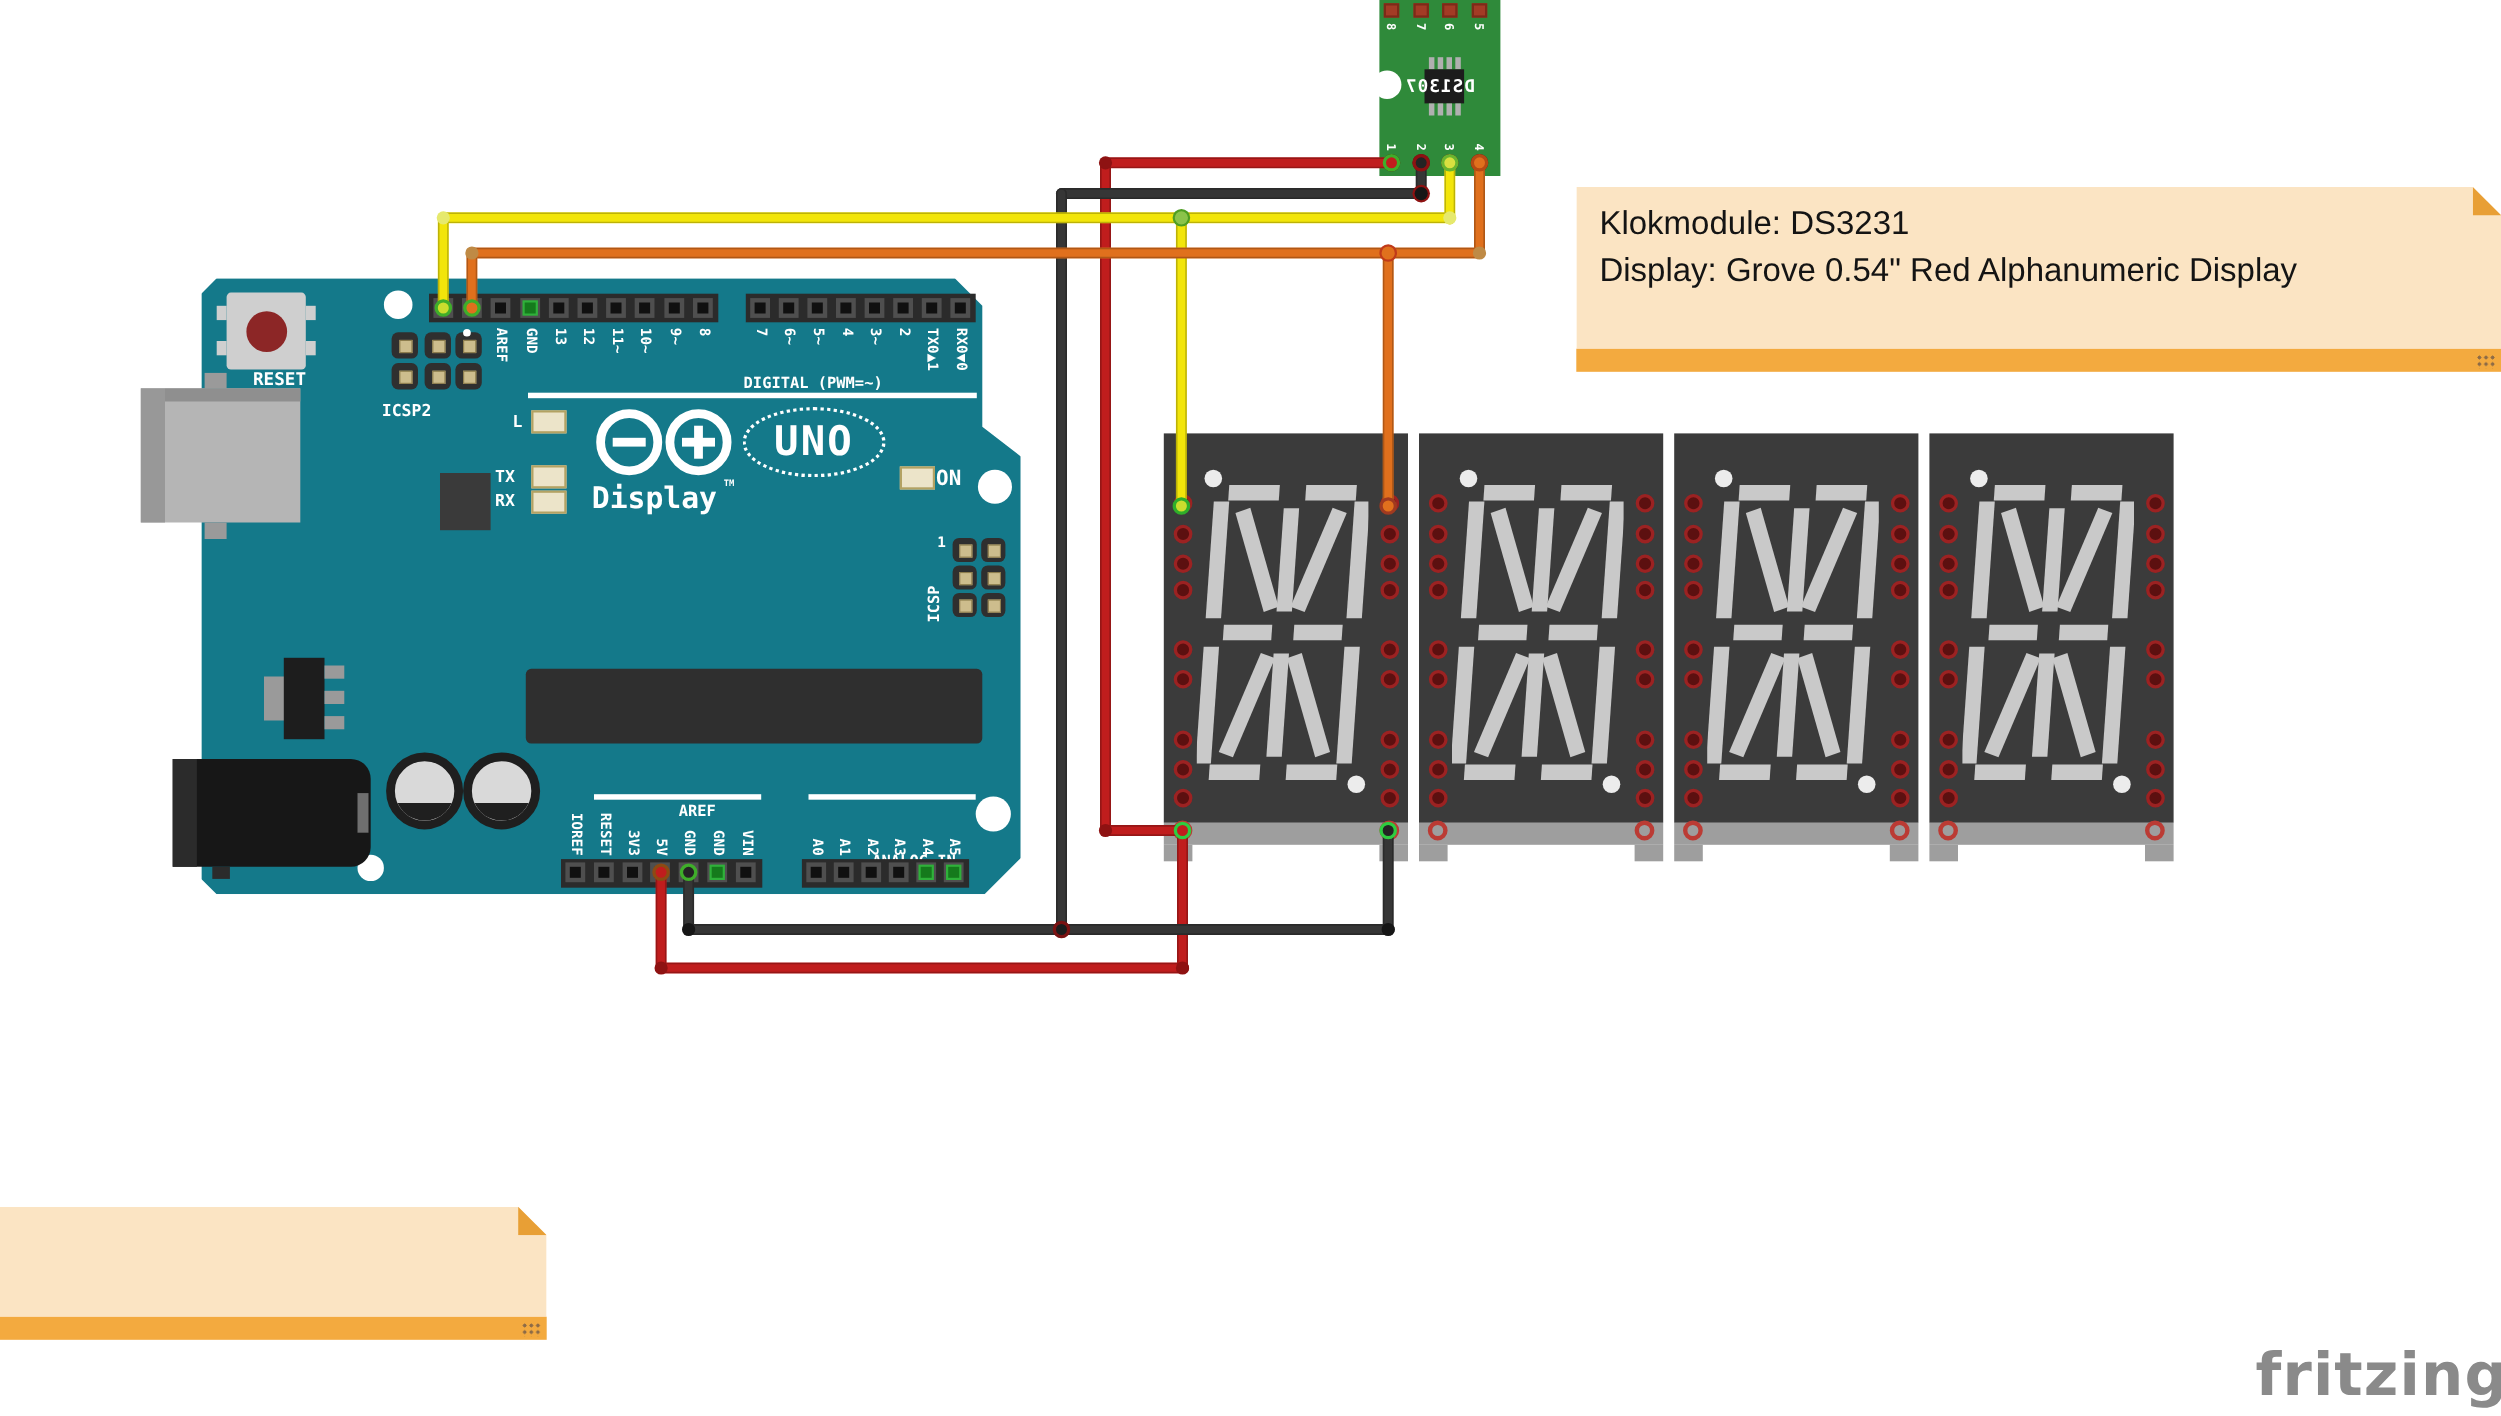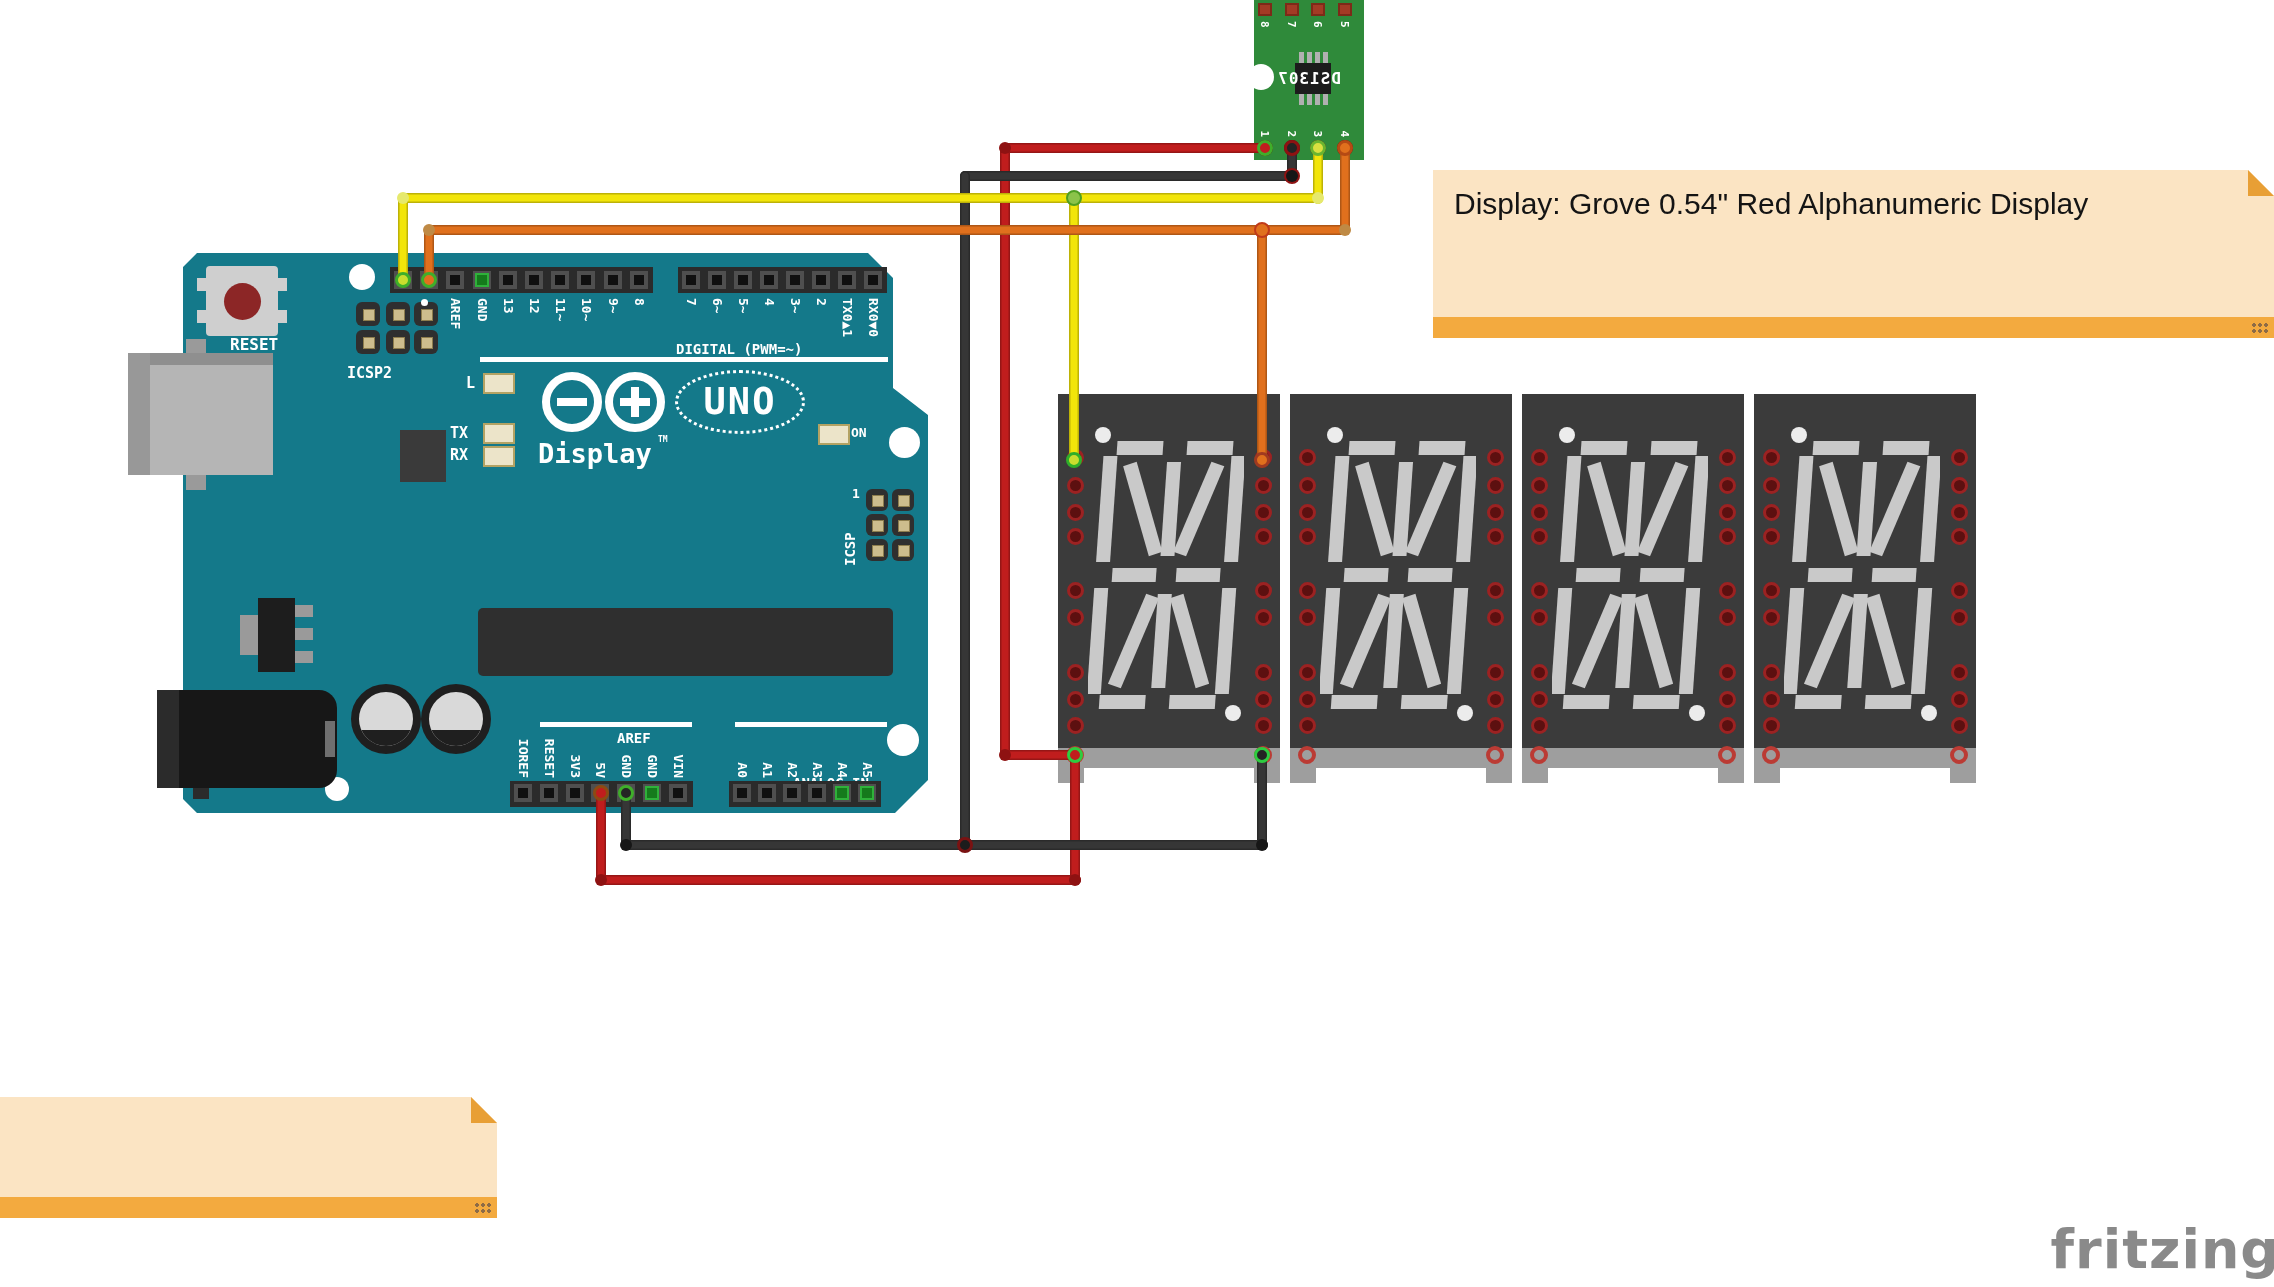--- a/index.html
+++ b/index.html
@@ -155,21 +155,21 @@
       <span class="boardtext" style="position:static;font-size:37px;line-height:58px;letter-spacing:2px;">UNO</span>
     </div>
 
     <div class="boardtext" style="left:466px;top:376px;font-size:15px;">L</div>
     <div class="led" style="left:483px;top:373px;width:28px;height:17px;"></div>
     <div class="boardtext" style="left:450px;top:426px;font-size:15px;">TX</div>
     <div class="led" style="left:483px;top:423px;width:28px;height:17px;"></div>
     <div class="boardtext" style="left:450px;top:448px;font-size:15px;">RX</div>
     <div class="led" style="left:483px;top:446px;width:28px;height:17px;"></div>
     <div class="led" style="left:818px;top:424px;width:28px;height:17px;"></div>
-    <div class="boardtext" style="left:851px;top:426px;font-size:13px;">ON</div>
+    <div class="boardtext" style="left:851px;top:426px;font-size:19px;">ON</div>
 
     <div id="headers">
         <div class="abs" style="left:390px;top:267px;width:263px;height:26px;background:#2b2b2b;"></div>
         <div class="pin" style="left:394px;top:271px;">
           <div class="inner" style=""></div>
         </div>
         <div class="pin" style="left:420px;top:271px;">
           <div class="inner" style=""></div>
         </div>
         <div class="pin" style="left:446px;top:271px;">
@@ -578,20 +578,21 @@
 
 
   <div class="note" style="left:1433px;top:170px;width:841px;height:168px;">
     <div class="body" style="height:147px;"></div>
     <div class="bar" style="top:147px;"></div>
     <svg class="fold" width="26" height="26">
         <polygon points="0,0 26,26 0,26" fill="#e89f35"></polygon>
       </svg>
     <div class="dots" style="right:5px;top:152px;"></div>
     <div class="text" style="left:21px;top:13px;">
+      <div>Klokmodule: DS3231</div>
       <div>Display: Grove 0.54" Red Alphanumeric Display</div>
     </div>
   </div>
 
   <div class="note" style="left:0px;top:1097px;width:497px;height:121px;">
     <div class="body" style="height:100px;"></div>
     <div class="bar" style="top:100px;"></div>
     <svg class="fold" width="26" height="26">
         <polygon points="0,0 26,26 0,26" fill="#e89f35"></polygon>
       </svg>

